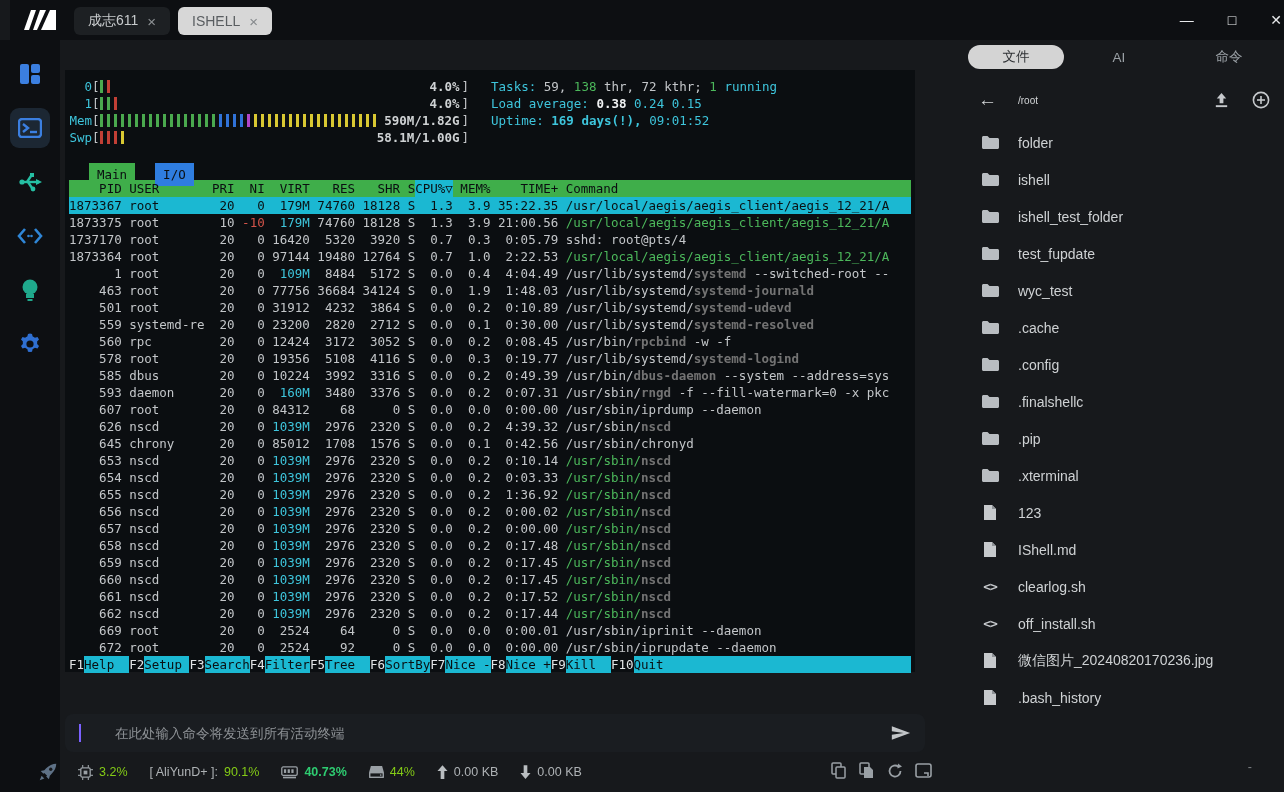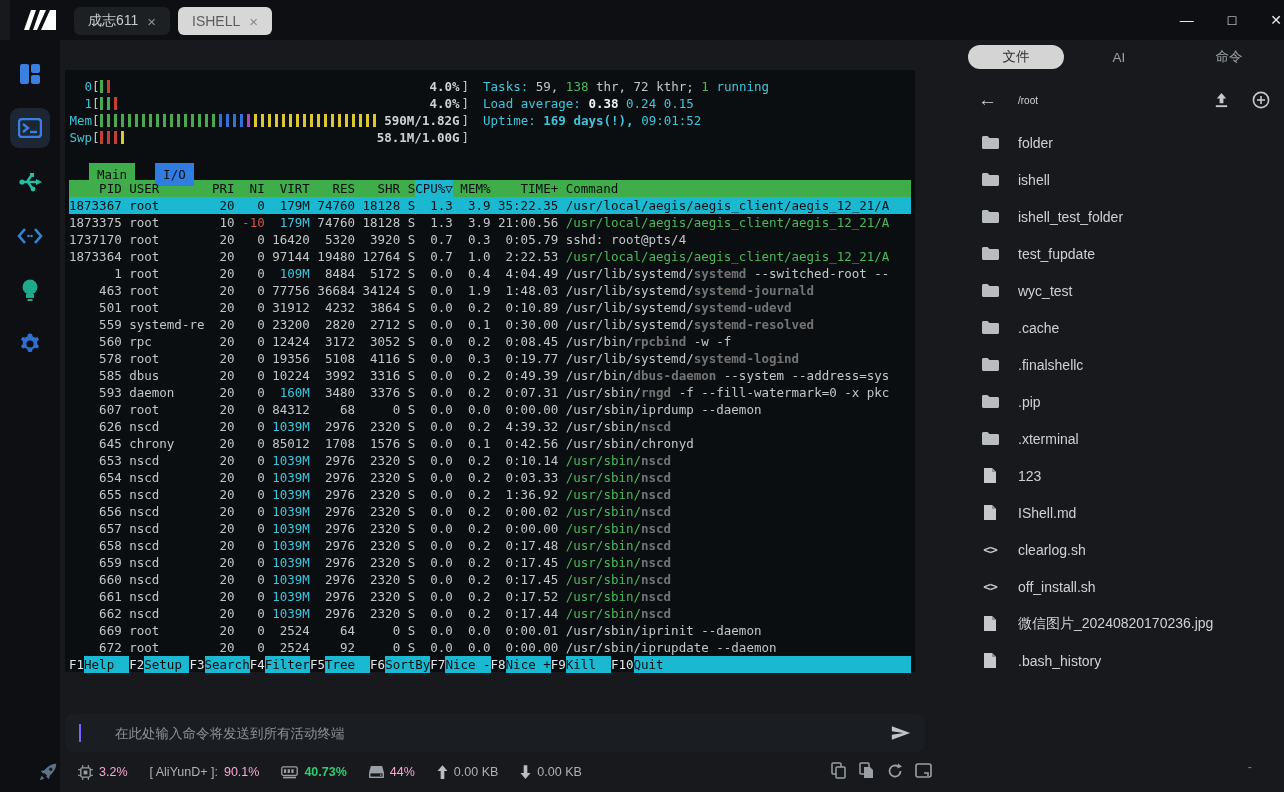--- a/index.html
+++ b/index.html
@@ -29,21 +29,21 @@
   
   #term { position:absolute; left:65px; top:70px; width:850px; height:602px; background:#0b0e11;
           font-family:"DejaVu Sans Mono","Liberation Mono",monospace; font-size:12.5px; line-height:17px;
           color:#c3c6c9; padding:8px 4px 0 4px; white-space:pre; }
   .tline { display:flex; height:17px; }
   .mlabel { display:inline-block; width:23px; text-align:right; color:#3ec5dc; }
   .brk { color:#c3c6c9; }
   .barbox { position:relative; display:inline-block; width:362px; height:17px; }
   .bar { position:absolute; top:2px; width:3px; height:13px; }
   .mval { position:absolute; right:2px; top:0; color:#cfd2d4; font-weight:bold; }
-  .info { margin-left:14px; }
+  .info { margin-left:22px; }
   .tc-c { color:#3ec5dc; } .tc-g { color:#4cb85b; } .tc-y { color:#737373; font-weight:bold; }
   .tc-r { color:#d4544a; } .tc-w { color:#c3c6c9; } .tc-b { color:#f0f2f3; font-weight:bold; }
   .tc-cb { color:#3ec5dc; font-weight:bold; }
   .bc-g { background:#4aa94e; } .bc-r { background:#c23f35; } .bc-bl { background:#3072d8; }
   .bc-m { background:#b044c8; } .bc-y { background:#d9c832; }
 
   #htabs { margin:17px 0 0 20px; height:17px; }
   .htab { display:inline-block; padding:3px 8px; margin-right:20px; color:#0b0e11; }
   .htab.main { background:#3fae4a; }
   .htab.io { background:#2f7de0; }
@@ -66,21 +66,21 @@
   #caret { width:2px; height:18px; background:#7b61ff; margin-right:2px; }
   #cmdinput input { flex:1; background:transparent; border:none; outline:none; color:#d5d8da;
                     font-size:13.5px; font-family:"Liberation Sans","DejaVu Sans",sans-serif; }
   #cmdinput input::placeholder { color:#8e9296; }
   #send-btn { cursor:pointer; display:flex; align-items:center; }
 
   
   #statusbar { position:absolute; left:0; top:752px; width:1284px; height:40px; display:flex;
                align-items:center; font-size:12.5px; color:#aeb2b5; }
   #statusbar .grp { display:flex; align-items:center; gap:6px; margin-right:22px; }
-  .green { color:#f9a8d4; }
+  .green { color:#84cc16; }
   .green-b { color:#2ecc71; font-weight:bold; }
   #rocket { margin:0 0 0 18px; width:60px; display:flex; justify-content:center; }
   #term-actions { position:absolute; right:352px; top:10px; display:flex; gap:12px; align-items:center; }
   #term-actions svg { cursor:pointer; }
   #corner-dash { position:absolute; right:32px; top:8px; color:#7d8184; }
 
   
   #sidebar { position:absolute; left:960px; top:40px; width:324px; height:712px; overflow:hidden; }
   #side-tabs { display:flex; align-items:center; height:30px; margin-top:2px; }
   .side-tab { flex:1; text-align:center; font-size:13.5px; color:#9aa0a5; cursor:pointer; }
@@ -335,20 +335,28 @@
           </svg>
         </span>
         <span>.cache</span>
       </div>
       <div class="fitem">
         <span class="ficon">
           <svg width="19" height="15" viewBox="0 0 19 15">
             <path fill="#b9bdc1" d="M1 2.5C1 1.7 1.7 1 2.5 1h4l2 2h8c.8 0 1.5.7 1.5 1.5v8c0 .8-.7 1.5-1.5 1.5h-14C1.7 14 1 13.3 1 12.5z"></path>
           </svg>
         </span>
+        <span>.config</span>
+      </div>
+      <div class="fitem">
+        <span class="ficon">
+          <svg width="19" height="15" viewBox="0 0 19 15">
+            <path fill="#b9bdc1" d="M1 2.5C1 1.7 1.7 1 2.5 1h4l2 2h8c.8 0 1.5.7 1.5 1.5v8c0 .8-.7 1.5-1.5 1.5h-14C1.7 14 1 13.3 1 12.5z"></path>
+          </svg>
+        </span>
         <span>.finalshellc</span>
       </div>
       <div class="fitem">
         <span class="ficon">
           <svg width="19" height="15" viewBox="0 0 19 15">
             <path fill="#b9bdc1" d="M1 2.5C1 1.7 1.7 1 2.5 1h4l2 2h8c.8 0 1.5.7 1.5 1.5v8c0 .8-.7 1.5-1.5 1.5h-14C1.7 14 1 13.3 1 12.5z"></path>
           </svg>
         </span>
         <span>.pip</span>
       </div>

